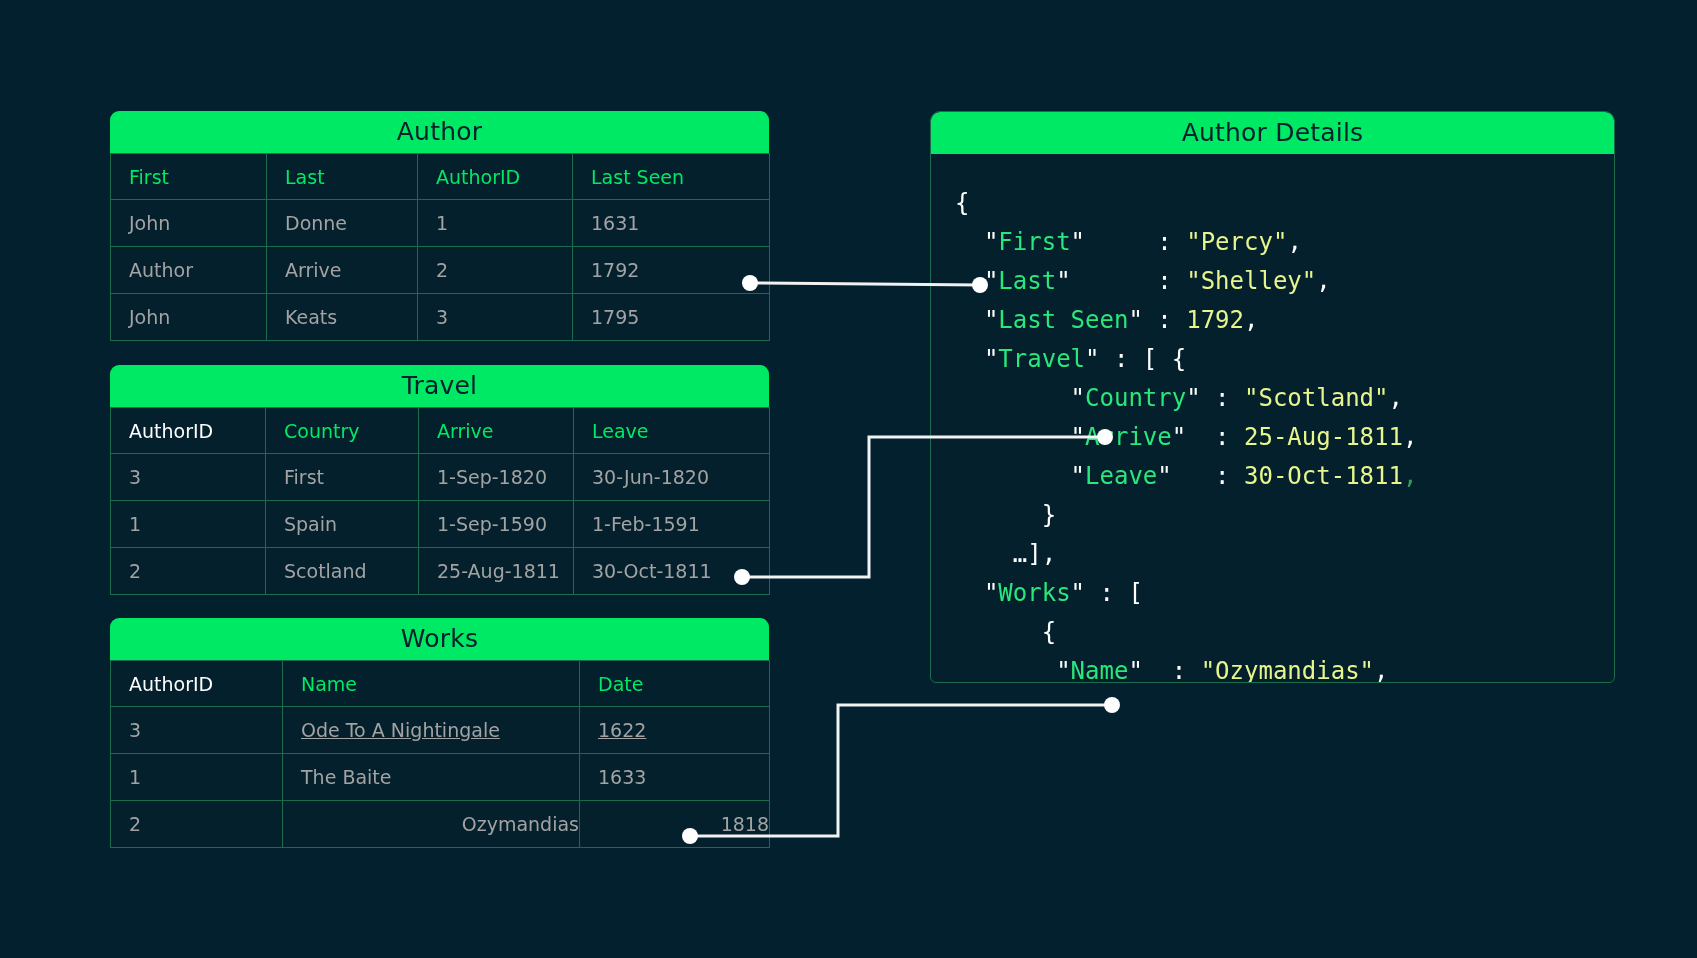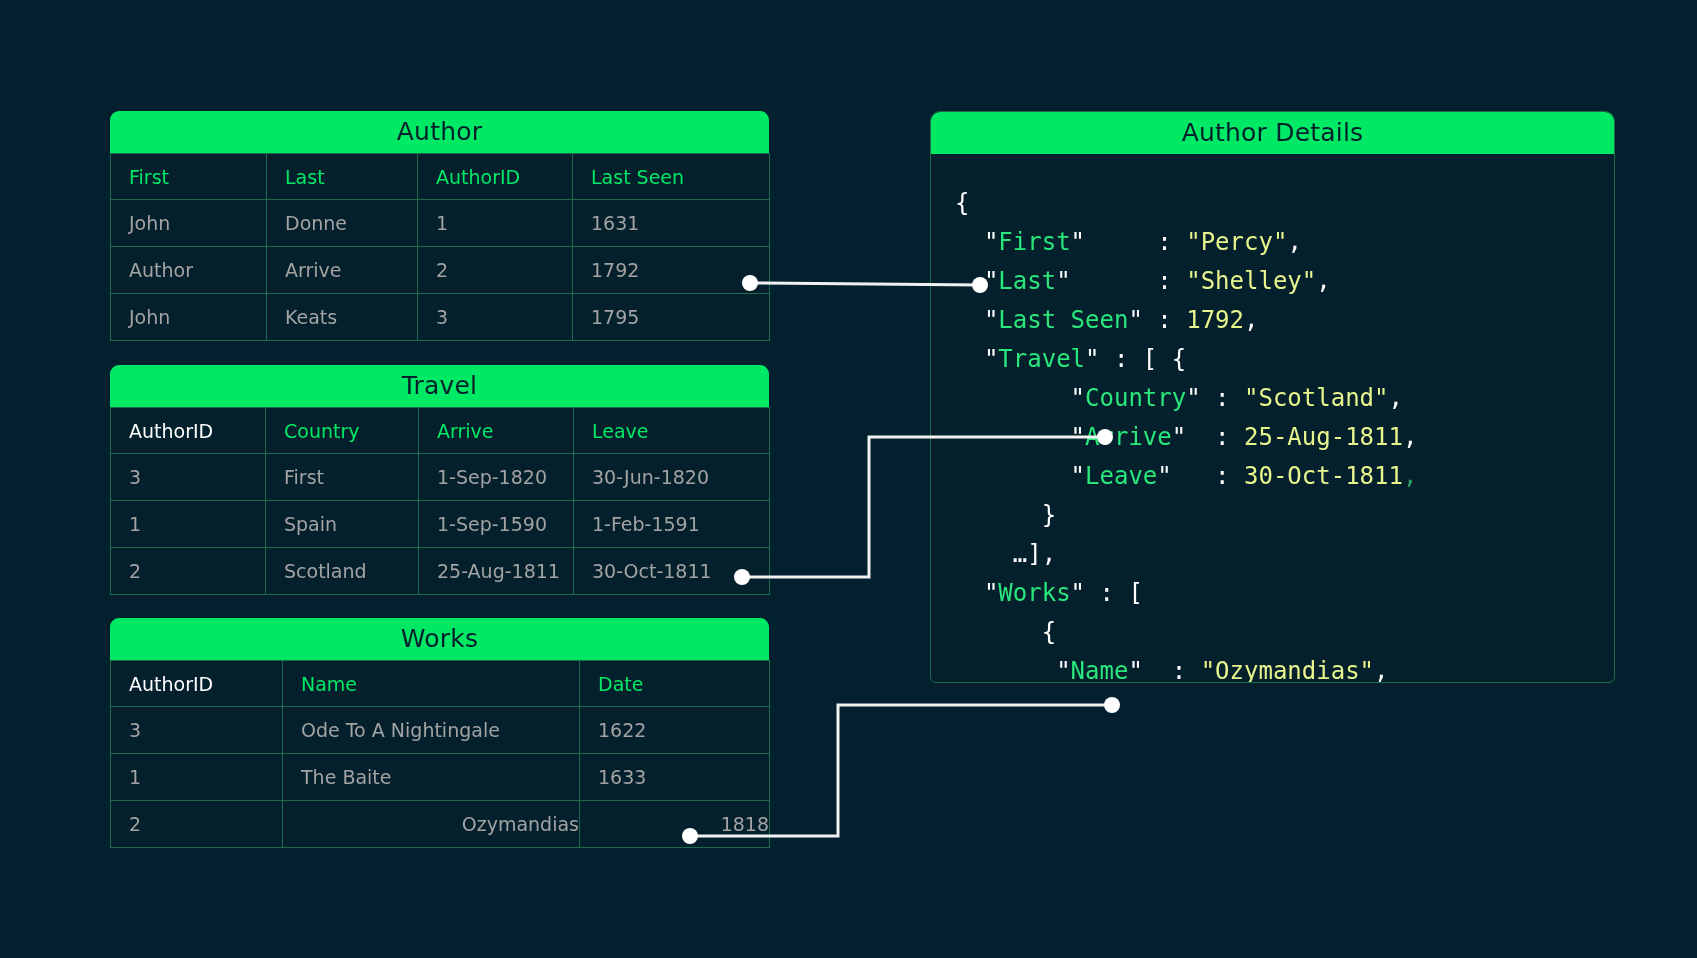--- a/index.html
+++ b/index.html
@@ -60,21 +60,21 @@
     background: #04202c;
   }
   table.grid tr.hdr td {
     color: #00e965;
     height: 45px;
   }
   table.grid tr.hdr td.plain { color: #ffffff; }
 
   td.hl      { color: #e8f58d; text-align: right; }
   td.hl-b    { color: #e8f58d; font-weight: 700; }
-  td.wt-b    { color: #ffffff; font-weight: 700; }
+  td.wt-b    { color: #ffffff; font-weight: 700; text-decoration: underline; }
 
   
   .cols-author col:nth-child(1){width:156px;}
   .cols-author col:nth-child(2){width:151px;}
   .cols-author col:nth-child(3){width:155px;}
   .cols-author col:nth-child(4){width:197px;}
 
   .cols-travel col:nth-child(1){width:155px;}
   .cols-travel col:nth-child(2){width:153px;}
   .cols-travel col:nth-child(3){width:155px;}

